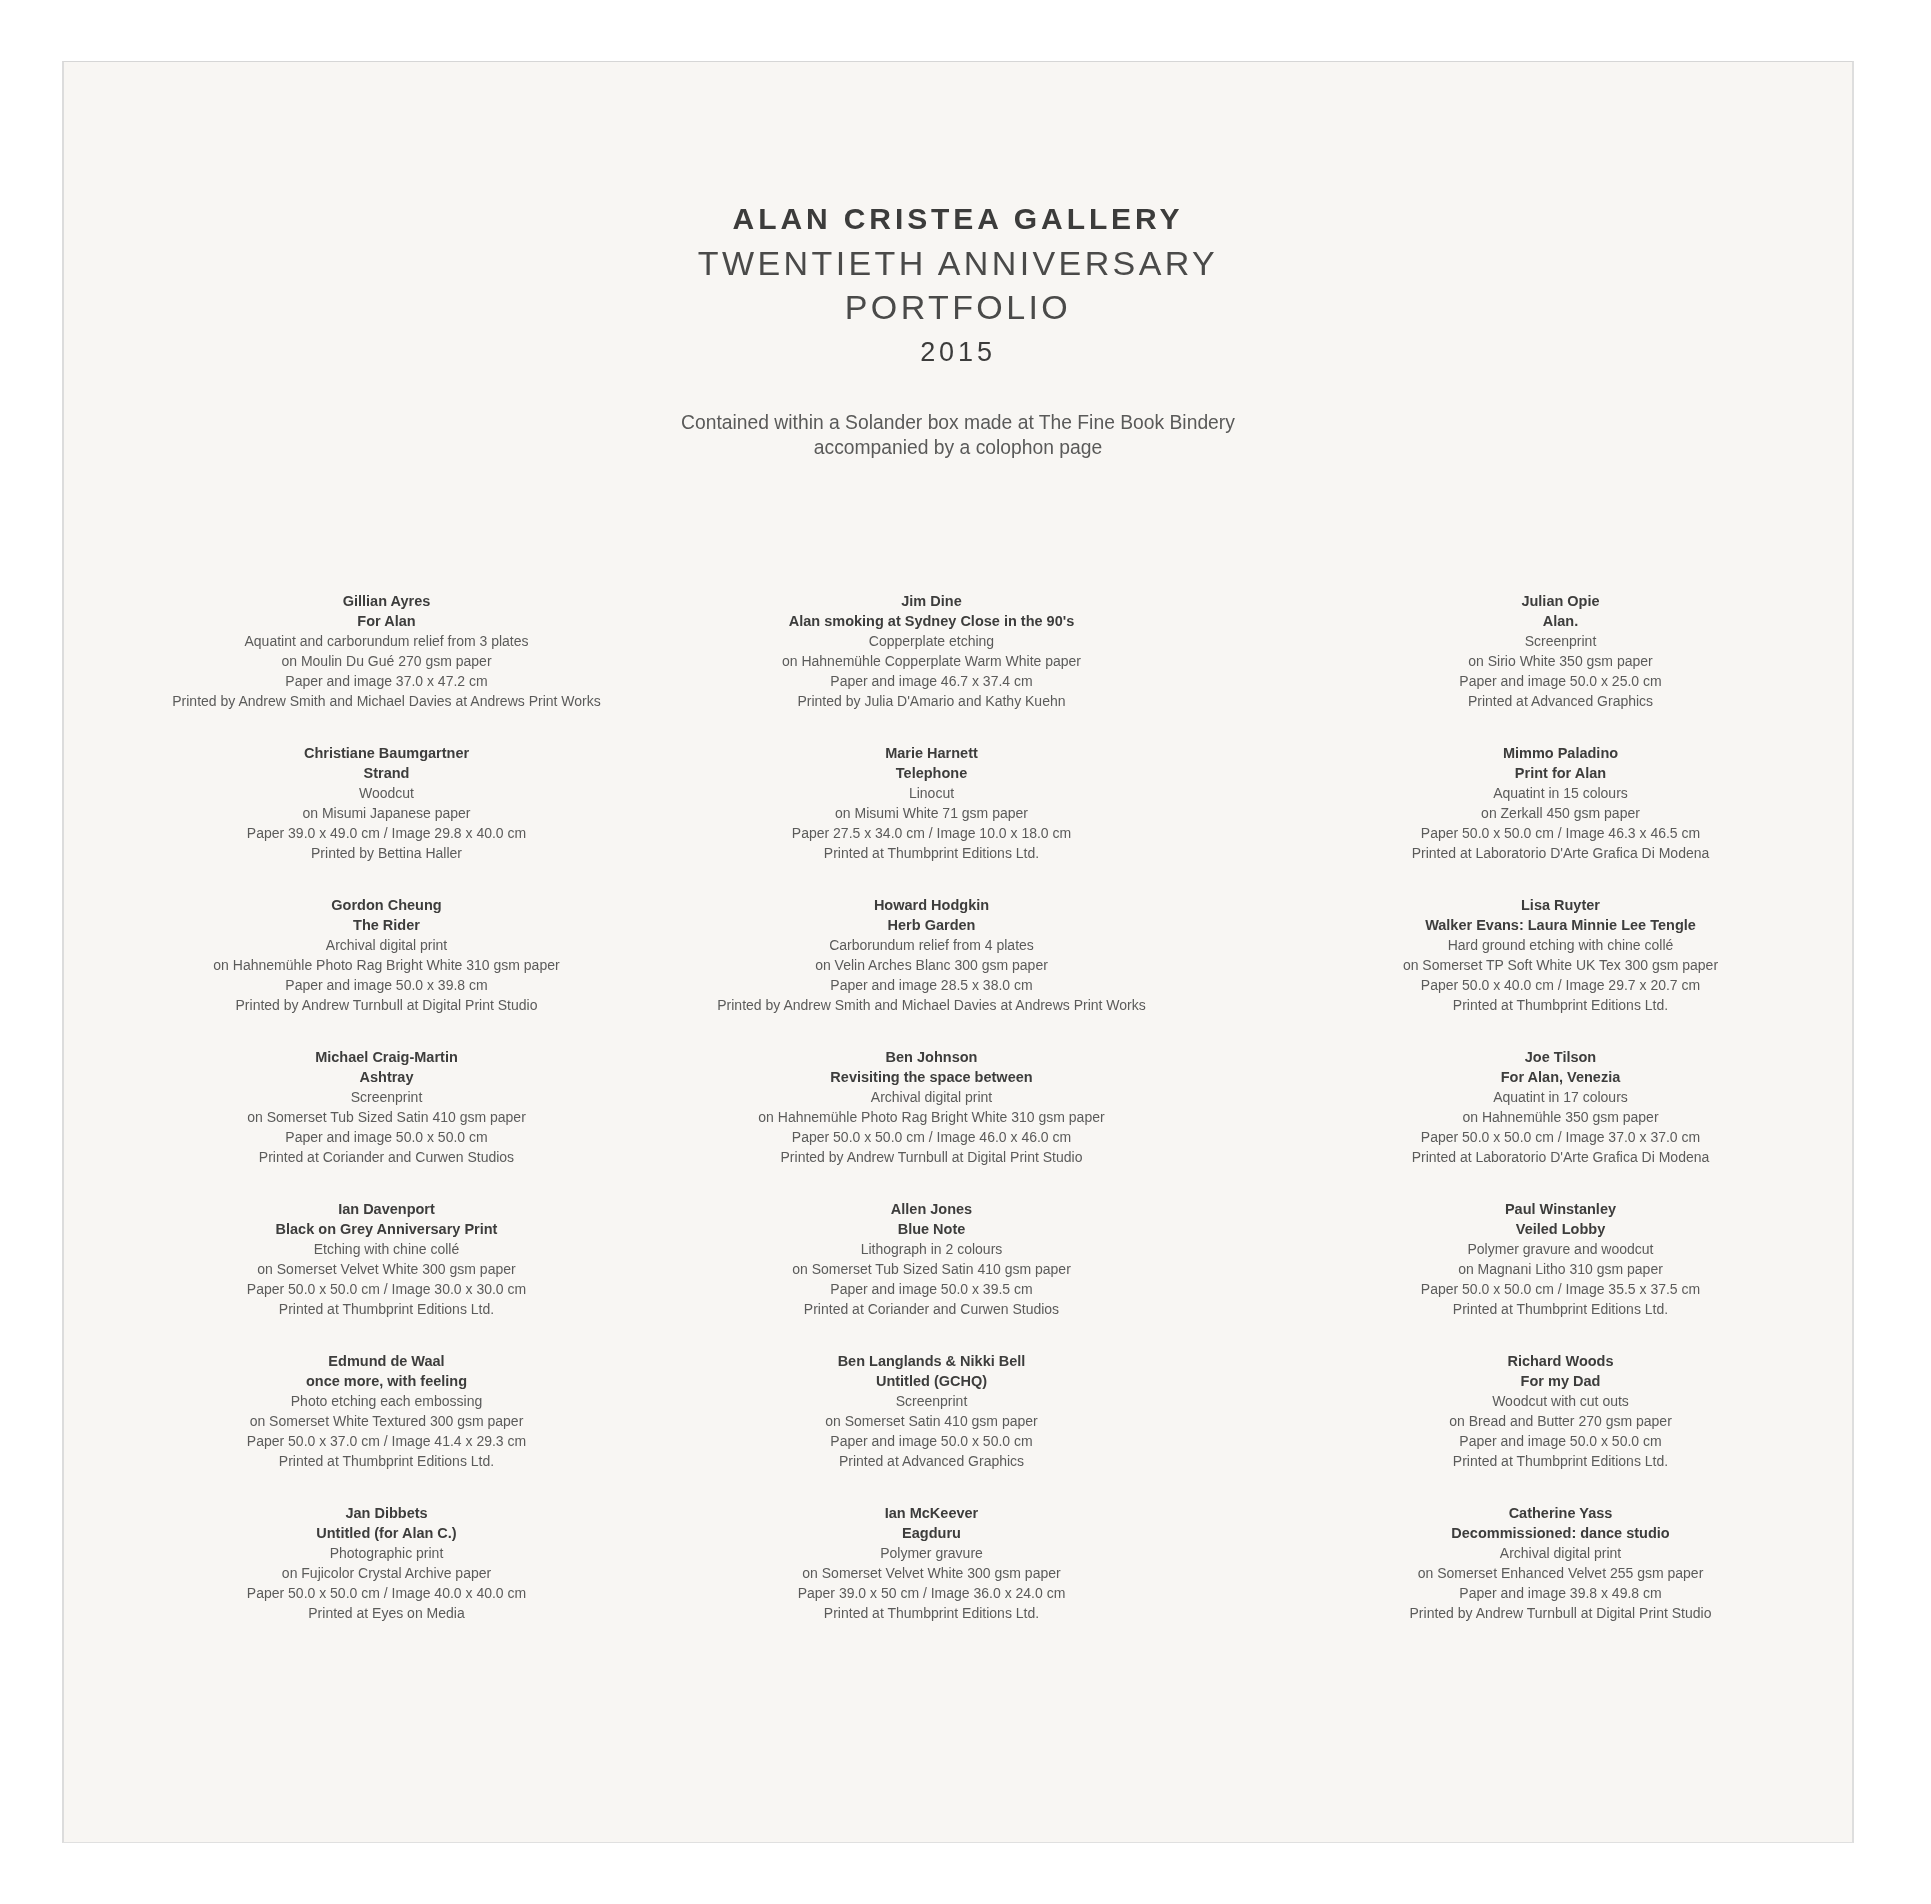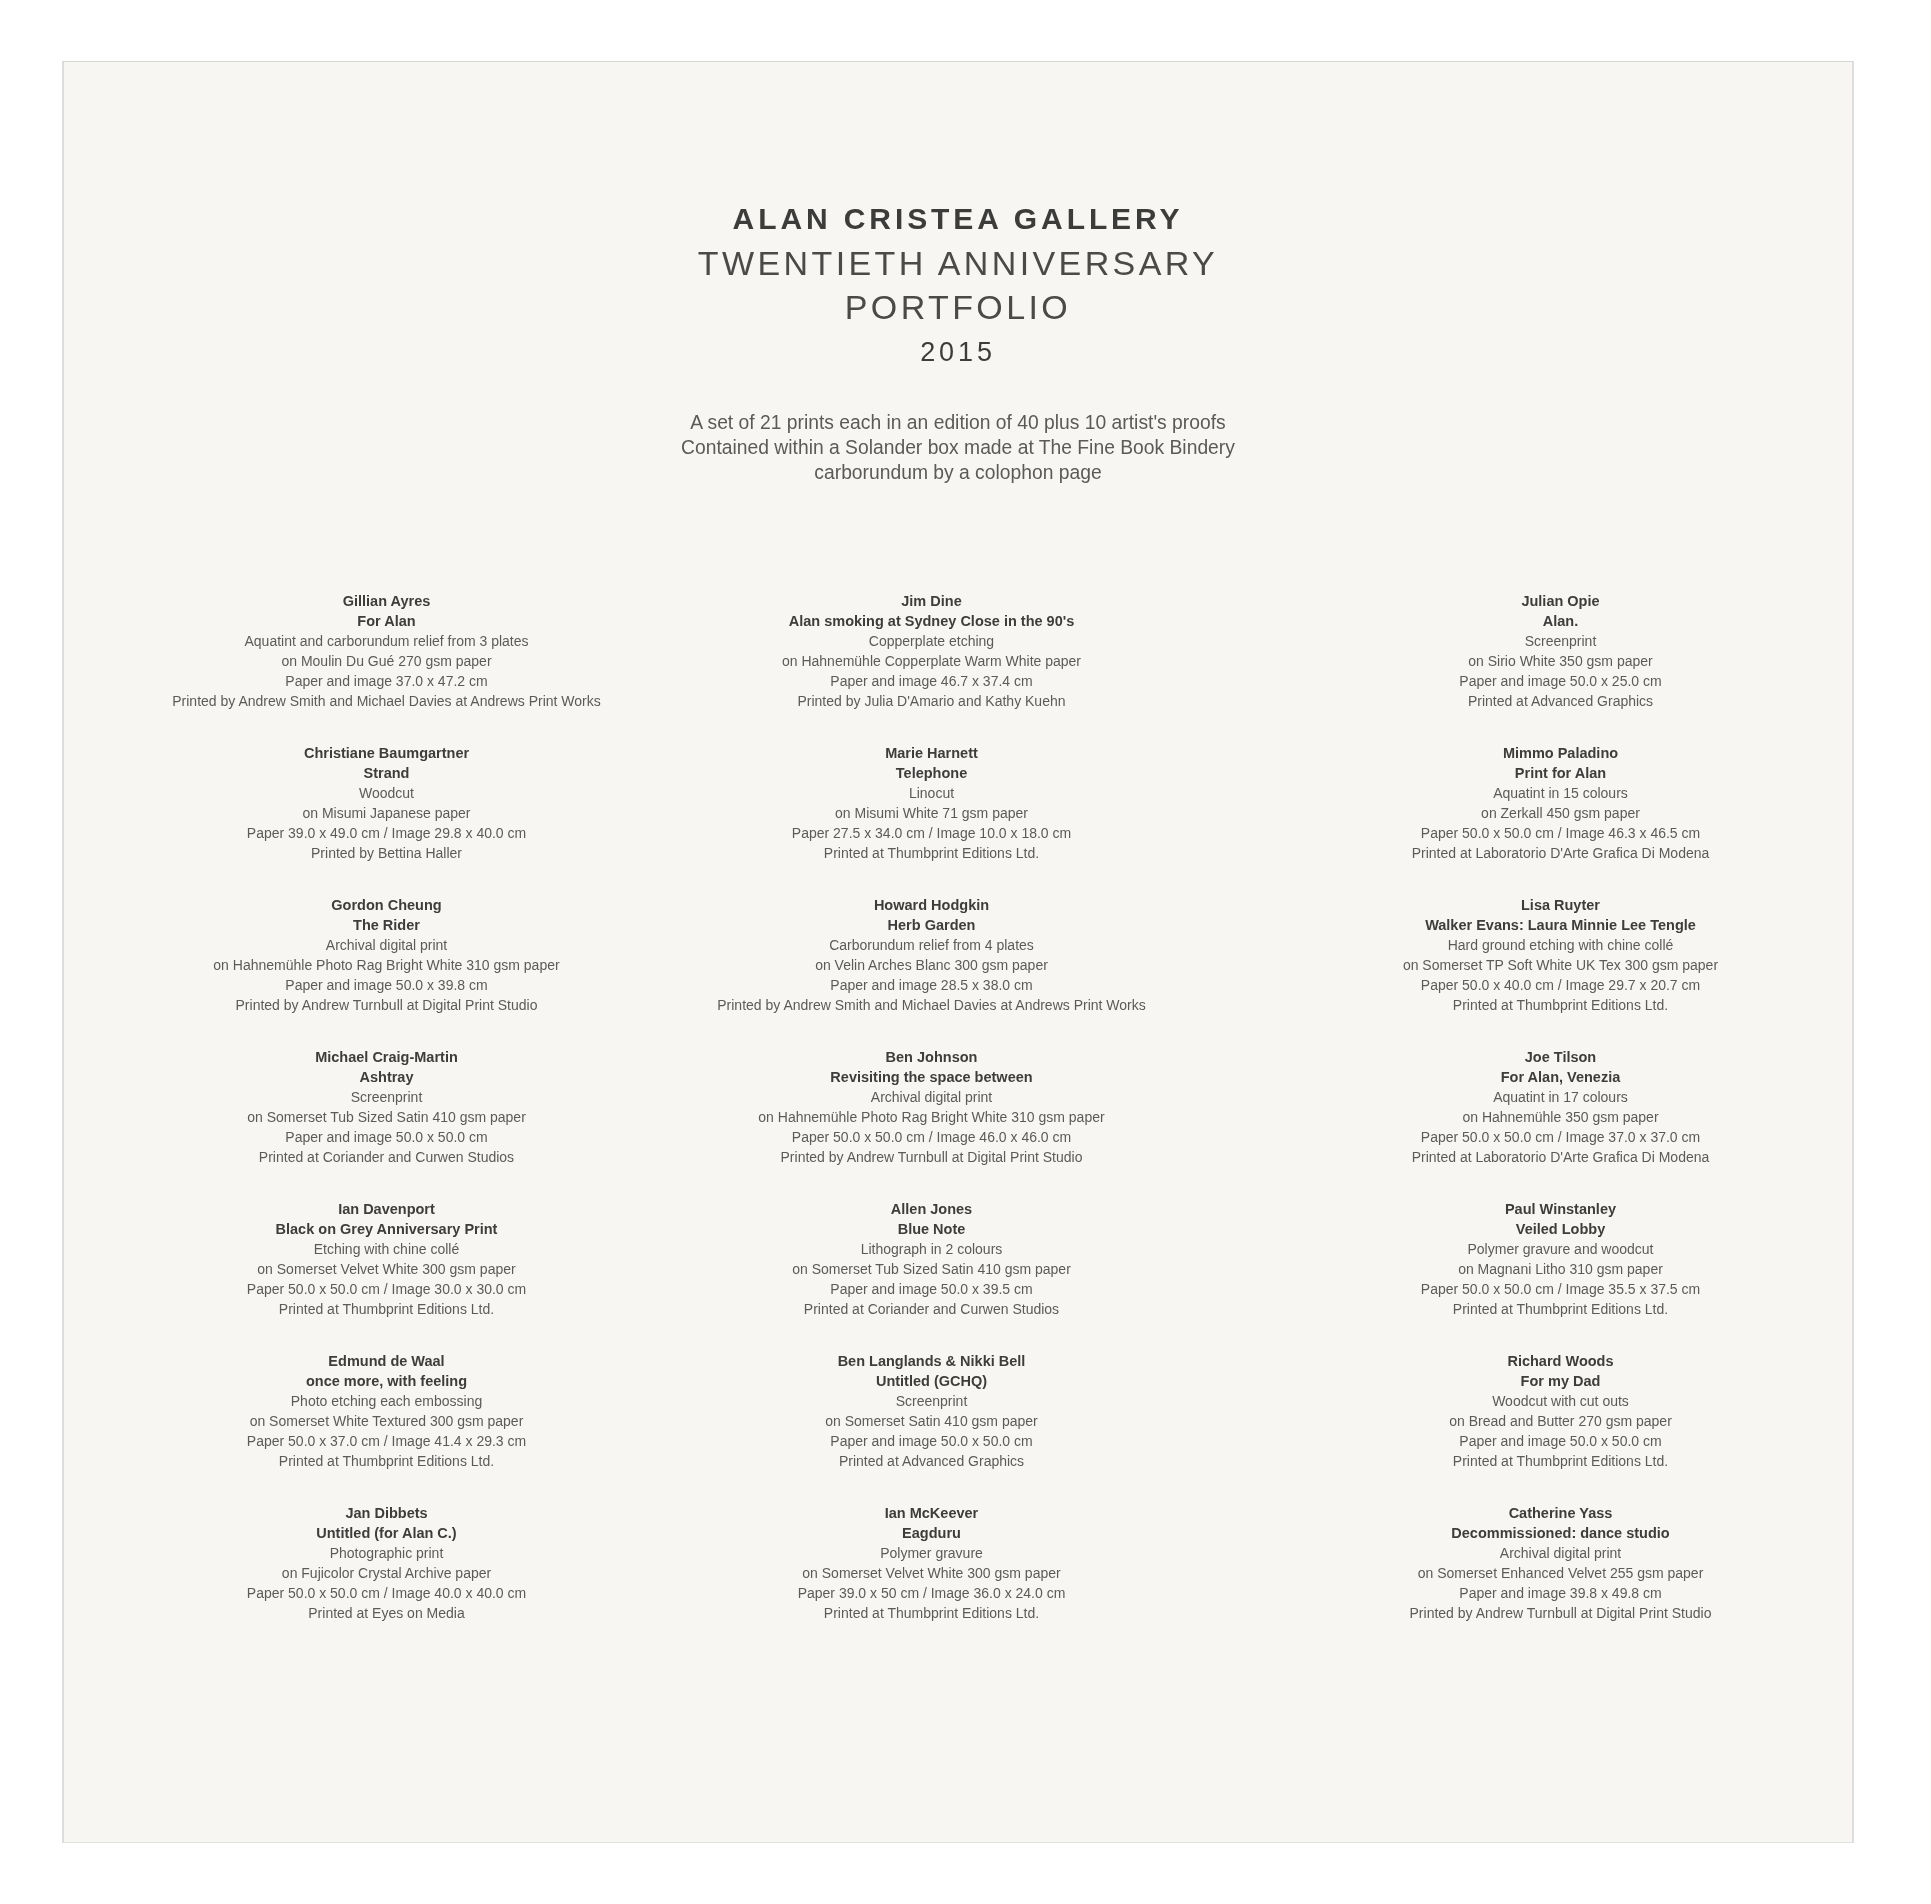--- a/index.html
+++ b/index.html
@@ -102,23 +102,22 @@
 <body>
 
 <div class="sheet">
 
   <div class="header">
     <div class="gallery-name">ALAN CRISTEA GALLERY</div>
     <div class="subtitle">TWENTIETH ANNIVERSARY</div>
     <div class="subtitle">PORTFOLIO</div>
     <div class="year">2015</div>
     <div class="intro">
-      <span class="line">A set of 21 prints each in an edition of 40 plus 10 artist's proofs</span>
       <span class="line">Contained within a Solander box made at The Fine Book Bindery</span>
-      <span class="line">carborundum by a colophon page</span>
+      <span class="line">accompanied by a colophon page</span>
     </div>
   </div>
 
   <div class="grid">
     <div class="column col-0">
         <div class="entry">
           <span class="line artist">Gillian Ayres</span>
           <span class="line title">For Alan</span>
           <span class="line">Aquatint and carborundum relief from 3 plates</span>
           <span class="line">on Moulin Du Gué 270 gsm paper</span>

